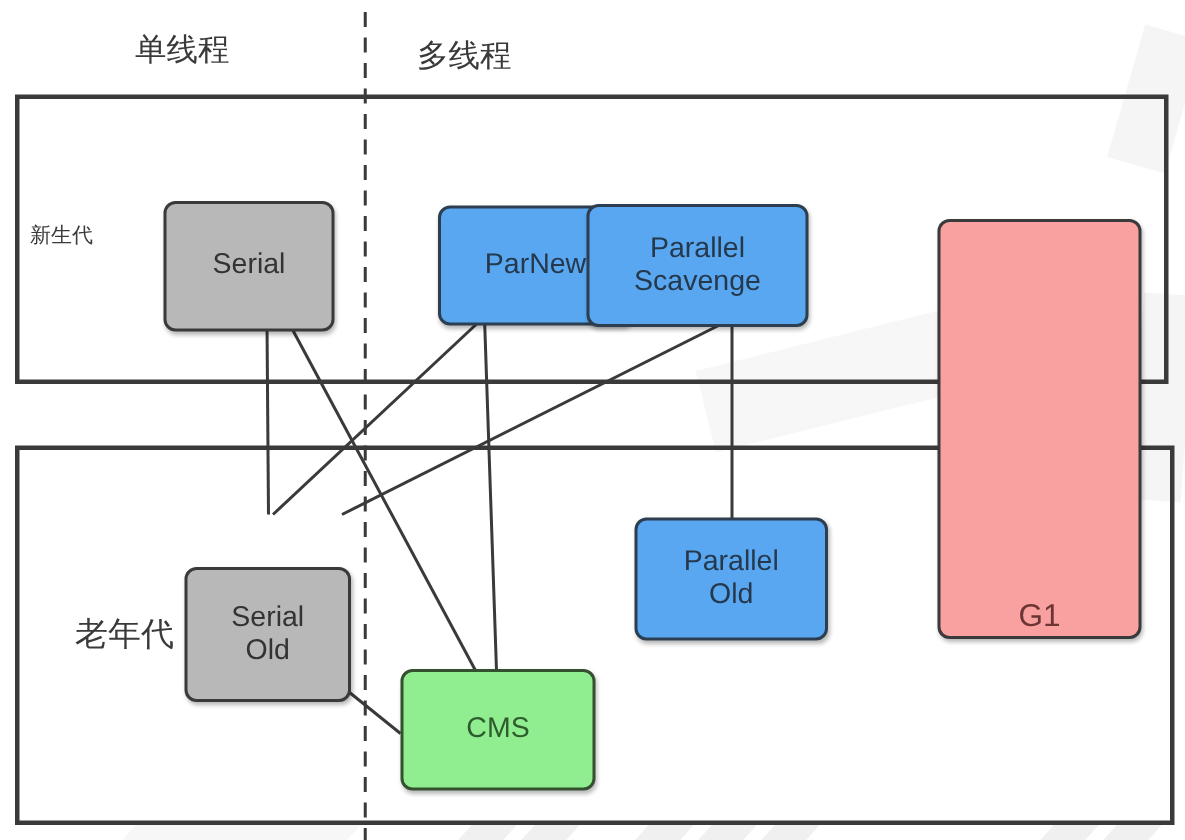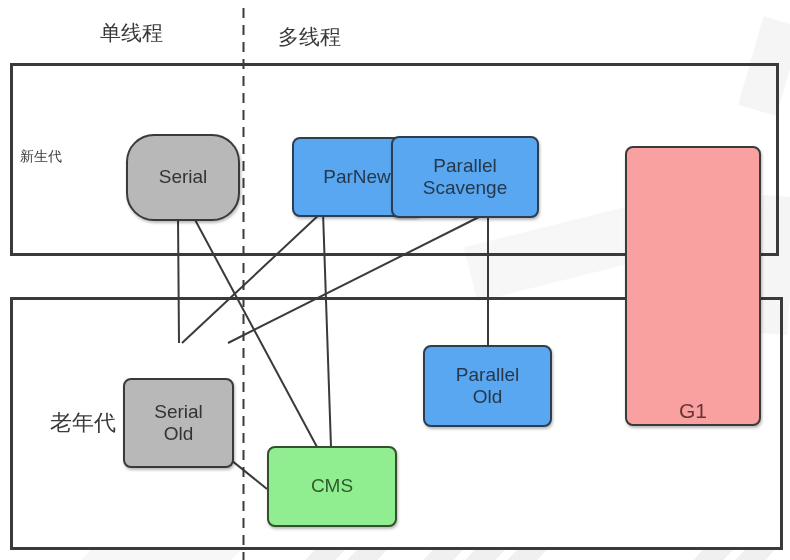--- a/index.html
+++ b/index.html
@@ -30,34 +30,34 @@
     position:absolute;z-index:3;border:2px solid #36404a;border-radius:8px;
     display:flex;align-items:center;justify-content:center;text-align:center;
     font-size:19px;line-height:1.18;box-shadow:1px 2px 3px rgba(0,0,0,.28);
   }
   .node .lbl{display:block;}
   .gray {background:#b8b8b8;border-color:#3a3a3a;color:#333333;}
   .blue {background:#58a7f0;border-color:#2c3e50;color:#26384c;}
   .green{background:#90ee90;border-color:#34502f;color:#2e5c2e;}
   .pink {background:#f9a0a0;border-color:#3a3a3a;color:#6d3434;align-items:flex-end;}
 
-  .n-serial       {left:126px;top:134px;width:110px;height:83px;border-radius:28px;}
+  .n-serial       {left:109px;top:134px;width:110px;height:83px;}
   .n-parnew       {left:262px;top:137px;width:126px;height:76px;margin-left:30px;}
   .n-ps           {left:391px;top:136px;width:144px;height:78px;}
   .n-ps .lbl      {max-width:110px;}
   .n-g1           {left:625px;top:146px;width:132px;height:276px;font-size:21px;}
   .n-serial-old   {left:123px;top:342px;width:107px;height:86px;margin-top:36px;}
   .n-serial-old .lbl{max-width:62px;}
   .n-parallel-old {left:423px;top:345px;width:125px;height:78px;}
   .n-parallel-old .lbl{max-width:80px;}
   .n-cms          {left:267px;top:446px;width:126px;height:77px;}
 
   
   .txt{position:absolute;z-index:4;font-size:21px;color:#3a3a3a;white-space:nowrap;}
-  .t-single{left:100px;top:19px;}
+  .t-single{left:90px;top:19px;}
   .t-multi {left:278px;top:23px;}
   .t-young {left:20px;top:148px;font-size:14px;}
   .t-old   {left:20px;top:408px;font-size:22px;margin-left:30px;}
 </style>
 </head>
 <body>
 
 <div class="stage">
 
   <div class="wm wm1"></div>

